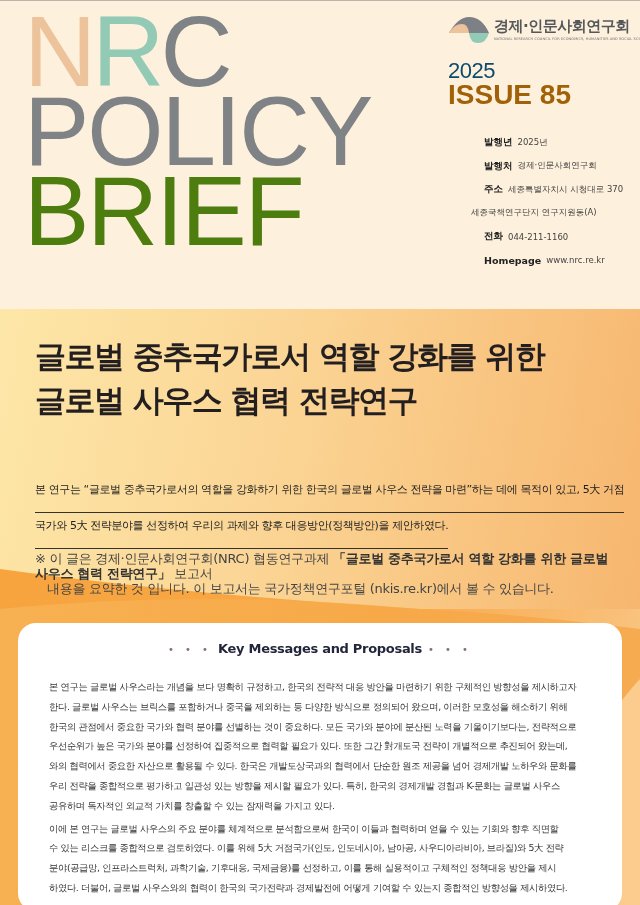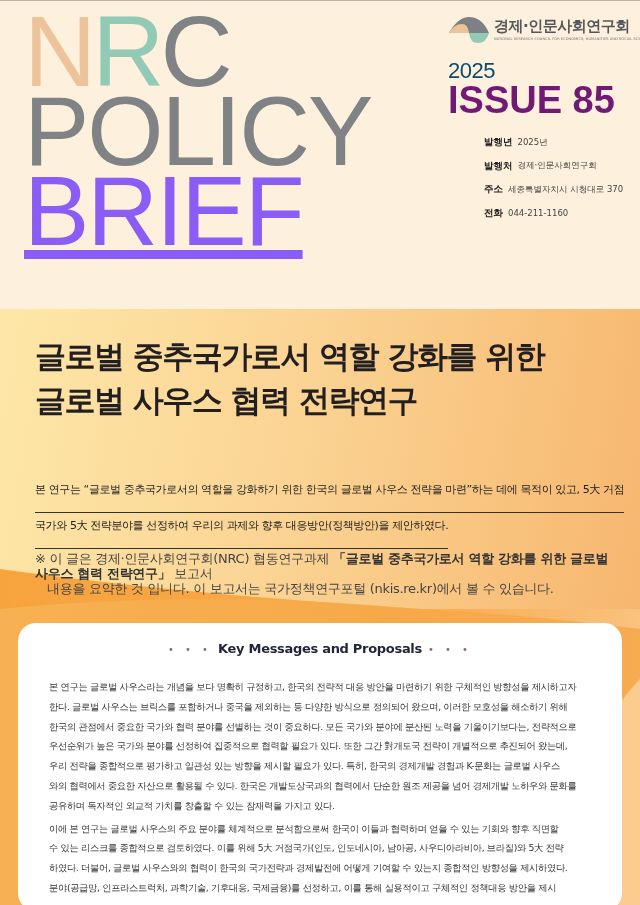--- a/index.html
+++ b/index.html
@@ -18,30 +18,30 @@
     background: #fdf0dc;
     padding-left: 44px;
   }
   .brand { position: absolute; left: 16px; top: 10px; font-family: "Liberation Sans", sans-serif; }
   .brand-line { display: block; font-size: 100px; line-height: 80px; letter-spacing: -2px; }
   .brand-nrc { font-weight: 400; letter-spacing: -4px; }
   .brand-nrc .n { color: #ecc39a; }
   .brand-nrc .r { color: #93cab6; }
   .brand-nrc .c { color: #808386; }
   .brand-policy { color: #808386; font-size: 98px; }
-  .brand-brief { color: #8b5cf6; font-size: 98px; text-decoration: underline; }
+  .brand-brief { color: #4d7c0f; font-size: 98px; }
 
   .org-logo { position: absolute; left: 440px; top: 12px; display: flex; align-items: flex-start; }
   .org-logo svg { width: 42px; height: 32px; }
   .org-name-wrap { margin-left: 4px; margin-top: 4px; }
   .org-name-ko { font-size: 15px; font-weight: bold; color: #55585a; letter-spacing: -0.5px; white-space: nowrap; }
   .org-name-en { font-size: 3.5px; color: #6b6e70; letter-spacing: 0.1px; white-space: nowrap; margin-top: 1px; }
 
   .issue-year { position: absolute; left: 440px; top: 57px; font-family: "Liberation Sans", sans-serif; font-size: 22px; color: #0c4a6e; letter-spacing: -0.5px; }
-  .issue-num { position: absolute; left: 440px; top: 78px; font-family: "Liberation Sans", sans-serif; font-weight: bold; font-size: 38px; color: #701a75; letter-spacing: 0px; }
+  .issue-num { position: absolute; left: 440px; top: 78px; font-family: "Liberation Sans", sans-serif; font-weight: bold; font-size: 28px; color: #a16207; letter-spacing: 0px; }
 
   .meta { position: absolute; left: 441px; top: 130px; font-size: 9px; color: #333; }
   .meta-row { height: 23.5px; display: flex; align-items: center; white-space: nowrap; }
   .meta-key { font-weight: bold; color: #222; margin-right: 5px; font-size: 9.5px; margin-left: 35px; }
   .meta-val { color: #444; font-size: 8.5px; }
   .meta-indent { padding-left: 22px; }
 
   
   .orange {
     position: absolute; left: 0; top: 309px; width: 640px; height: 596px;
@@ -105,23 +105,30 @@
       <span class="meta-val">2025년</span>
     </div>
     <div class="meta-row">
       <span class="meta-key">발행처</span>
       <span class="meta-val">경제·인문사회연구회</span>
     </div>
     <div class="meta-row">
       <span class="meta-key">주소</span>
       <span class="meta-val">세종특별자치시 시청대로 370</span>
     </div>
+    <div class="meta-row meta-indent">
+      <span class="meta-val">세종국책연구단지 연구지원동(A)</span>
+    </div>
     <div class="meta-row">
       <span class="meta-key">전화</span>
       <span class="meta-val">044-211-1160</span>
+    </div>
+    <div class="meta-row">
+      <span class="meta-key">Homepage</span>
+      <span class="meta-val">www.nrc.re.kr</span>
     </div>
   </div>
 </div>
 
 <div class="orange">
   <svg class="wave" viewBox="0 0 640 596" preserveAspectRatio="none">
     <defs>
       <linearGradient id="wg" x1="0" y1="0" x2="1" y2="0">
         <stop offset="0" stop-color="#f7a43f"></stop>
         <stop offset="0.6" stop-color="#f8a846"></stop>
@@ -156,26 +163,26 @@
   <div class="card">
     <div class="card-title">
       <span class="dots">• • •</span><span>Key Messages and Proposals</span><span class="dots">• • •</span>
     </div>
     <div class="card-body">
       <div class="para">
         <div class="para-line">본 연구는 글로벌 사우스라는 개념을 보다 명확히 규정하고, 한국의 전략적 대응 방안을 마련하기 위한 구체적인 방향성을 제시하고자</div>
         <div class="para-line">한다. 글로벌 사우스는 브릭스를 포함하거나 중국을 제외하는 등 다양한 방식으로 정의되어 왔으며, 이러한 모호성을 해소하기 위해</div>
         <div class="para-line">한국의 관점에서 중요한 국가와 협력 분야를 선별하는 것이 중요하다. 모든 국가와 분야에 분산된 노력을 기울이기보다는, 전략적으로</div>
         <div class="para-line">우선순위가 높은 국가와 분야를 선정하여 집중적으로 협력할 필요가 있다. 또한 그간 對개도국 전략이 개별적으로 추진되어 왔는데,</div>
+        <div class="para-line">와의 협력에서 중요한 자산으로 활용될 수 있다. 한국은 개발도상국과의 협력에서 단순한 원조 제공을 넘어 경제개발 노하우와 문화를</div>
         <div class="para-line">우리 전략을 종합적으로 평가하고 일관성 있는 방향을 제시할 필요가 있다. 특히, 한국의 경제개발 경험과 K-문화는 글로벌 사우스</div>
-        <div class="para-line">와의 협력에서 중요한 자산으로 활용될 수 있다. 한국은 개발도상국과의 협력에서 단순한 원조 제공을 넘어 경제개발 노하우와 문화를</div>
         <div class="para-line">공유하며 독자적인 외교적 가치를 창출할 수 있는 잠재력을 가지고 있다.</div>
       </div>
       <div class="para-gap"></div>
       <div class="para">
         <div class="para-line">이에 본 연구는 글로벌 사우스의 주요 분야를 체계적으로 분석함으로써 한국이 이들과 협력하며 얻을 수 있는 기회와 향후 직면할</div>
         <div class="para-line">수 있는 리스크를 종합적으로 검토하였다. 이를 위해 5大 거점국가(인도, 인도네시아, 남아공, 사우디아라비아, 브라질)와 5大 전략</div>
+        <div class="para-line">분야(공급망, 인프라스트럭처, 과학기술, 기후대응, 국제금융)를 선정하고, 이를 통해 실용적이고 구체적인 정책대응 방안을 제시</div>
         <div class="para-line">하였다. 더불어, 글로벌 사우스와의 협력이 한국의 국가전략과 경제발전에 어떻게 기여할 수 있는지 종합적인 방향성을 제시하였다.</div>
-        <div class="para-line">분야(공급망, 인프라스트럭처, 과학기술, 기후대응, 국제금융)를 선정하고, 이를 통해 실용적이고 구체적인 정책대응 방안을 제시</div>
       </div>
     </div>
   </div>
 </div>
 
 </body></html>

